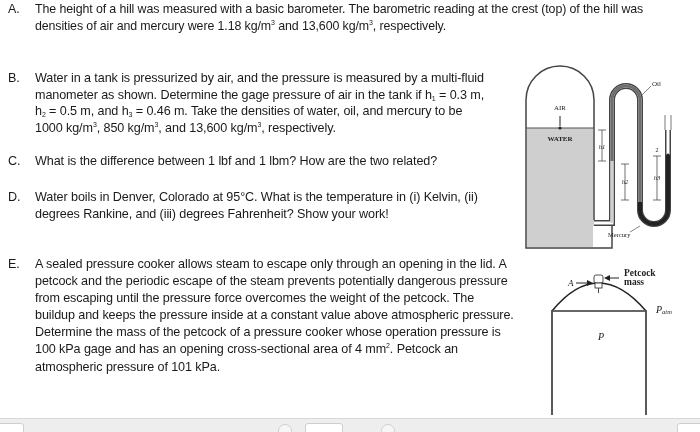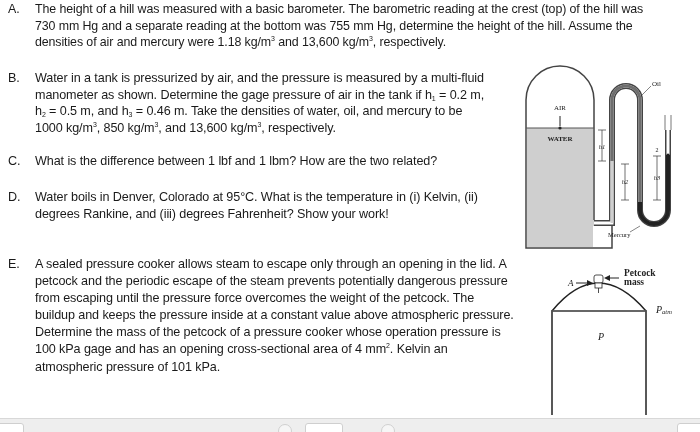--- a/index.html
+++ b/index.html
@@ -31,30 +31,29 @@
   .bb-item { position: absolute; top: 4px; height: 10px; background: #fff; border: 1px solid #cfcfcf; border-radius: 3px; }
   .bb-circle { position: absolute; top: 5px; width: 12px; height: 12px; border-radius: 50%; border: 1px solid #d0d0d0; background: #f6f6f6; }
 </style>
 </head>
 <body>
 
 <div class="q" id="qA">
   <span class="lbl">A.</span>
   <div class="txt">
     <span class="line">The height of a hill was measured with a basic barometer. The barometric reading at the crest (top) of the hill was</span>
-    <span class="line">730 mm Hg and a separate reading at the bottom was 755 mm Hg, determine the height of the hill. Assume the</span>
     <span class="line"><span>densities of air and mercury were 1.18 kg/m</span><sup>3</sup><span> and 13,600 kg/m</span><sup>3</sup><span>, respectively.</span></span>
   </div>
 </div>
 
 <div class="q" id="qB">
   <span class="lbl">B.</span>
   <div class="txt">
     <span class="line">Water in a tank is pressurized by air, and the pressure is measured by a multi-fluid</span>
-    <span class="line"><span>manometer as shown. Determine the </span><span class="u">gage</span><span> pressure of air in the tank if h</span><sub>1</sub><span> = 0.2 m,</span></span>
+    <span class="line"><span>manometer as shown. Determine the </span><span class="u">gage</span><span> pressure of air in the tank if h</span><sub>1</sub><span> = 0.3 m,</span></span>
     <span class="line"><span>h</span><sub>2</sub><span> = 0.5 m, and h</span><sub>3</sub><span> = 0.46 m. Take the densities of water, oil, and mercury to be</span></span>
     <span class="line"><span>1000 kg/m</span><sup>3</sup><span>, 850 kg/m</span><sup>3</sup><span>, and 13,600 kg/m</span><sup>3</sup><span>, respectively.</span></span>
   </div>
 </div>
 
 <div class="q" id="qC">
   <span class="lbl">C.</span>
   <div class="txt">
     <span class="line">What is the difference between 1 lbf and 1 lbm? How are the two related?</span>
   </div>
@@ -69,21 +68,21 @@
 </div>
 
 <div class="q" id="qE">
   <span class="lbl">E.</span>
   <div class="txt">
     <span class="line">A sealed pressure cooker allows steam to escape only through an opening in the lid. A</span>
     <span class="line">petcock and the periodic escape of the steam prevents potentially dangerous pressure</span>
     <span class="line">from escaping until the pressure force overcomes the weight of the petcock. The</span>
     <span class="line">buildup and keeps the pressure inside at a constant value above atmospheric pressure.</span>
     <span class="line">Determine the mass of the petcock of a pressure cooker whose operation pressure is</span>
-    <span class="line"><span>100 kPa gage and has an opening cross-sectional area of 4 mm</span><sup>2</sup><span>. Kelvin an</span></span>
+    <span class="line"><span>100 kPa gage and has an opening cross-sectional area of 4 mm</span><sup>2</sup><span>. Petcock an</span></span>
     <span class="line">atmospheric pressure of 101 kPa.</span>
   </div>
 </div>
 
 <div class="fig" id="manometer">
   <svg width="180" height="190" viewBox="0 0 180 190">
 
     <path d="M6,188 L6,40 A34,34 0 0 1 74,40 L74,163 L92,163 L92,188 Z" fill="none" stroke="#444" stroke-width="1.5"></path>
     <rect x="7" y="68" width="66" height="119" fill="#cfcfcf"></rect>
     <rect x="73" y="160" width="19" height="6" fill="#cfcfcf"></rect>

